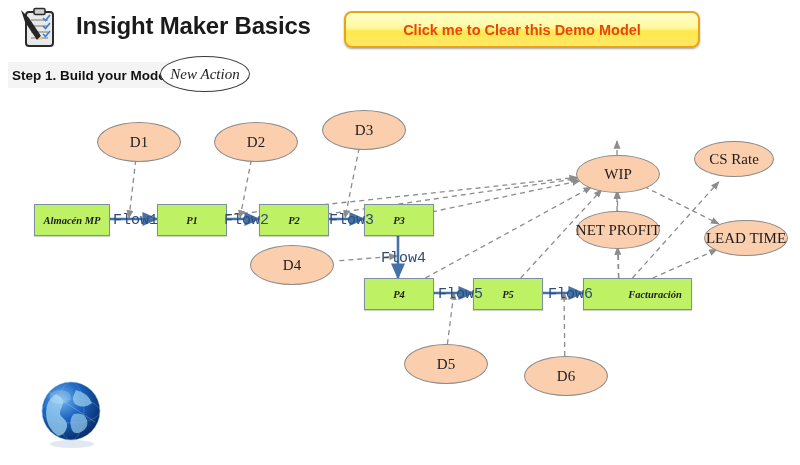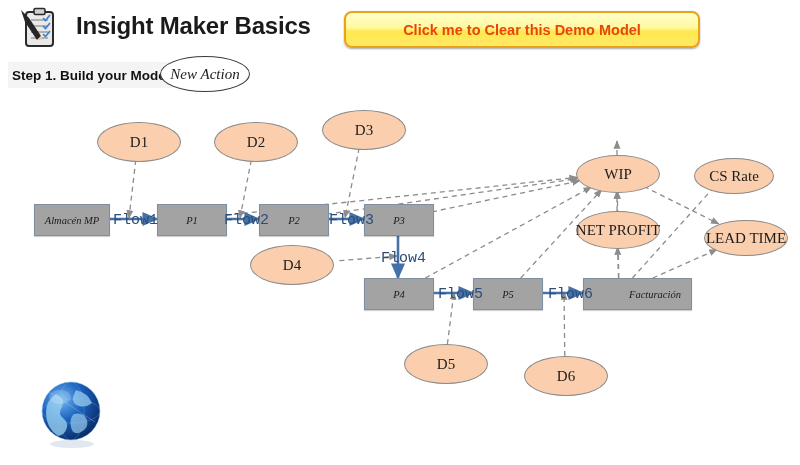--- a/index.html
+++ b/index.html
@@ -61,22 +61,23 @@
   
   .canvas{position:absolute;left:0;top:92px;width:800px;height:373px;}
   svg.wires{position:absolute;left:0;top:0;width:800px;height:373px;}
 
   .node{position:absolute;display:flex;align-items:center;justify-content:center;z-index:3;}
   .node span{
     font-family:"Liberation Serif",serif;
     font-size:15px;color:#1c1c1c;white-space:nowrap;
   }
   .stock{
-    background:#a3a3a3;border:1.6px solid #7d8fa3;
+    background:#bef264;border:1.6px solid #7d8fa3;
     box-shadow:0 1px 1px rgba(0,0,0,.18);
+    font-weight:bold;
   }
   .stock span{font-style:italic;font-size:10.5px;}
   .variable{
     background:#fbcfae;border:1.6px solid #8a8a8a;border-radius:50%;
   }
   .flow-label{
     position:absolute;z-index:4;
     font-family:Liberation Mono, monospace;
     font-size:15px;color:#2c4d7a;white-space:nowrap;
   }
@@ -221,21 +222,21 @@
       </div>
       <div class="node variable" style="left: 524px; top: 264px; width: 82px; height: 38px;">
         <span>D6</span>
       </div>
       <div class="node variable" style="left: 576px; top: 63px; width: 82px; height: 36px;">
         <span>WIP</span>
       </div>
       <div class="node variable" style="left: 576px; top: 119px; width: 82px; height: 36px;">
         <span>NET PROFIT</span>
       </div>
-      <div class="node variable" style="left: 694px; top: 66px; width: 78px; height: 34px;">
+      <div class="node variable" style="left: 694px; top: 49px; width: 78px; height: 34px;">
         <span>CS Rate</span>
       </div>
       <div class="node variable" style="left: 704px; top: 128px; width: 82px; height: 34px;">
         <span>LEAD TIME</span>
       </div>
       <div class="flow-label" style="left: 113px; top: 120px;">Flow1</div>
       <div class="flow-label" style="left: 224px; top: 120px;">Flow2</div>
       <div class="flow-label" style="left: 329px; top: 120px;">Flow3</div>
       <div class="flow-label" style="left: 381px; top: 158px;">Flow4</div>
       <div class="flow-label" style="left: 438px; top: 194px;">Flow5</div>

